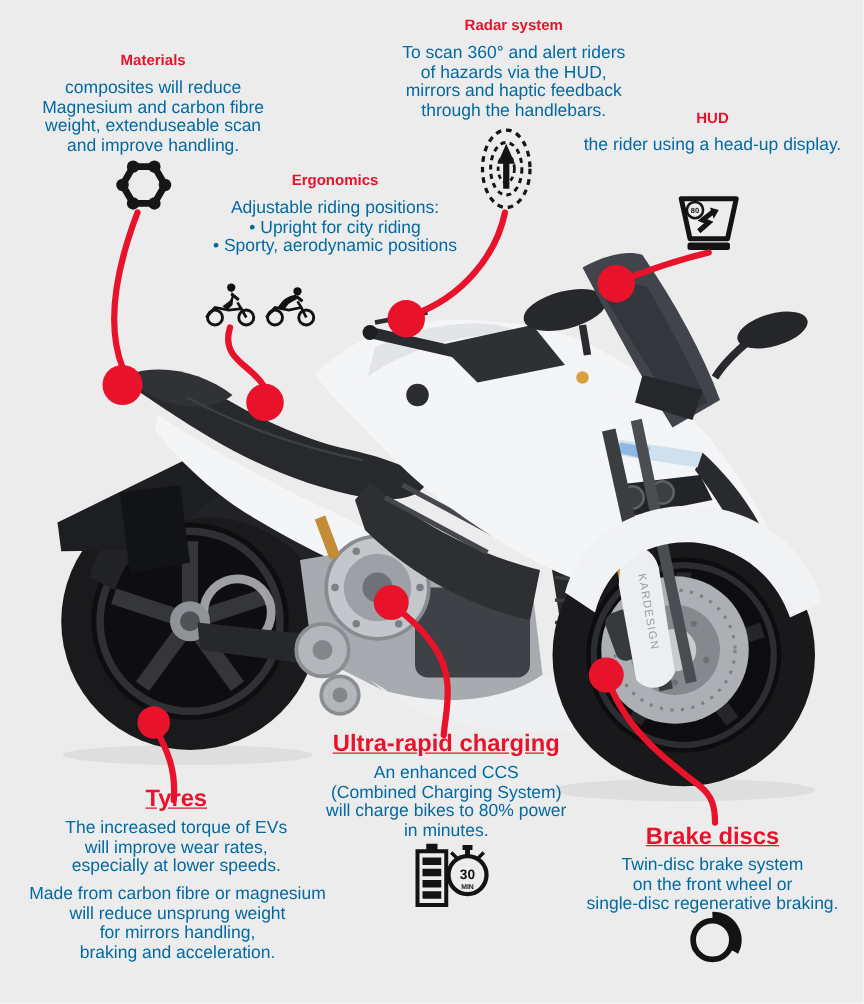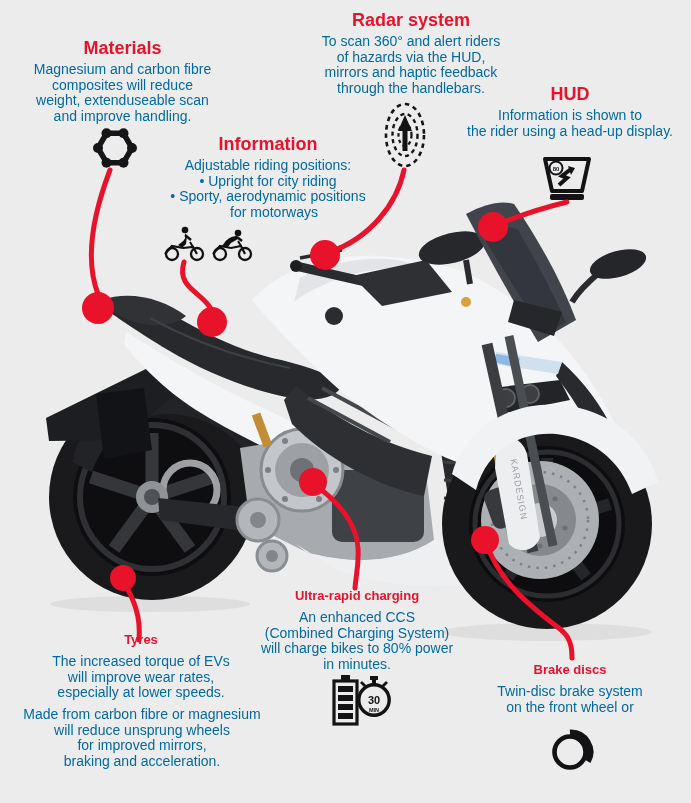--- a/index.html
+++ b/index.html
@@ -3,23 +3,23 @@
 <meta charset="utf-8">
 <style>
   html,body{margin:0;padding:0;background:#fff;}
   .stage{
     position:relative;width:691px;height:803px;background:#ececec;
     font-family:"Liberation Sans",sans-serif;overflow:hidden;
   }
   .art{position:absolute;left:0;top:0;width:691px;height:803px;}
   .callout{position:absolute;z-index:3;}
   .callout .title{
-    color:#e8132b;font-size:18px;font-weight:700;margin:0 0 4px 0;line-height:20px;
+    color:#e8132b;font-size:12px;font-weight:700;margin:0 0 4px 0;line-height:20px;
   }
-  .callout.big-title .title{font-size:13px;}
+  .callout.big-title .title{font-size:19px;text-decoration:underline;}
   .callout .line{
     color:#0369a1;font-size:14px;line-height:15.5px;white-space:nowrap;
   }
   .center{text-align:center;}
   .center .line{white-space:normal;}
   .left-body .line{text-align:center;}
   .indent{padding-left:12px;}
 </style>
 </head>
 <body>
@@ -267,69 +267,68 @@
       <circle cx="325" cy="255" r="15"></circle>
       <circle cx="493" cy="227" r="15"></circle>
       <circle cx="313" cy="482" r="14"></circle>
       <circle cx="123" cy="578" r="13"></circle>
       <circle cx="485" cy="540" r="14"></circle>
     </g>
   </svg>
 
   <div class="callout center" style="left:10px;top:38px;width:225px;">
     <div class="title">Materials</div>
+    <div class="line">composites will reduce</div>
     <div class="line">Magnesium and carbon fibre</div>
-    <div class="line">composites will reduce</div>
     <div class="line">weight, extenduseable scan</div>
     <div class="line">and improve handling.</div>
   </div>
 
   <div class="callout center" style="left:296px;top:10px;width:230px;">
     <div class="title">Radar system</div>
     <div class="line">To scan 360° and alert riders</div>
     <div class="line">of hazards via the HUD,</div>
     <div class="line">mirrors and haptic feedback</div>
     <div class="line">through the handlebars.</div>
   </div>
 
   <div class="callout center" style="left:450px;top:84px;width:240px;">
     <div class="title">HUD</div>
-    <div class="line">Information is shown to</div>
     <div class="line">the rider using a head-up display.</div>
   </div>
 
   <div class="callout left-body" style="left:163px;top:134px;width:210px;">
-    <div class="title center">Information</div>
+    <div class="title center">Ergonomics</div>
     <div class="line">Adjustable riding positions:</div>
     <div class="line">• Upright for city riding</div>
     <div class="line">• Sporty, aerodynamic positions</div>
-    <div class="line indent">for motorways</div>
   </div>
 
   <div class="callout center big-title" style="left:252px;top:586px;width:210px;">
     <div class="title">Ultra-rapid charging</div>
     <div class="line">An enhanced CCS</div>
     <div class="line">(Combined Charging System)</div>
     <div class="line">will charge bikes to 80% power</div>
     <div class="line">in minutes.</div>
   </div>
 
   <div class="callout center big-title" style="left:30px;top:630px;width:222px;">
     <div class="title">Tyres</div>
     <div class="line">The increased torque of EVs</div>
     <div class="line">will improve wear rates,</div>
     <div class="line">especially at lower speeds.</div>
   </div>
 
   <div class="callout center big-title" style="left:8px;top:707px;width:268px;">
     <div class="line">Made from carbon fibre or magnesium</div>
-    <div class="line">will reduce unsprung wheels</div>
-    <div class="line">for improved mirrors,</div>
+    <div class="line">will reduce unsprung weight</div>
+    <div class="line">for mirrors handling,</div>
     <div class="line">braking and acceleration.</div>
   </div>
 
   <div class="callout center big-title" style="left:450px;top:660px;width:240px;">
     <div class="title">Brake discs</div>
     <div class="line">Twin-disc brake system</div>
     <div class="line">on the front wheel or</div>
+    <div class="line">single-disc regenerative braking.</div>
   </div>
 
 </div>
 
 </body></html>

